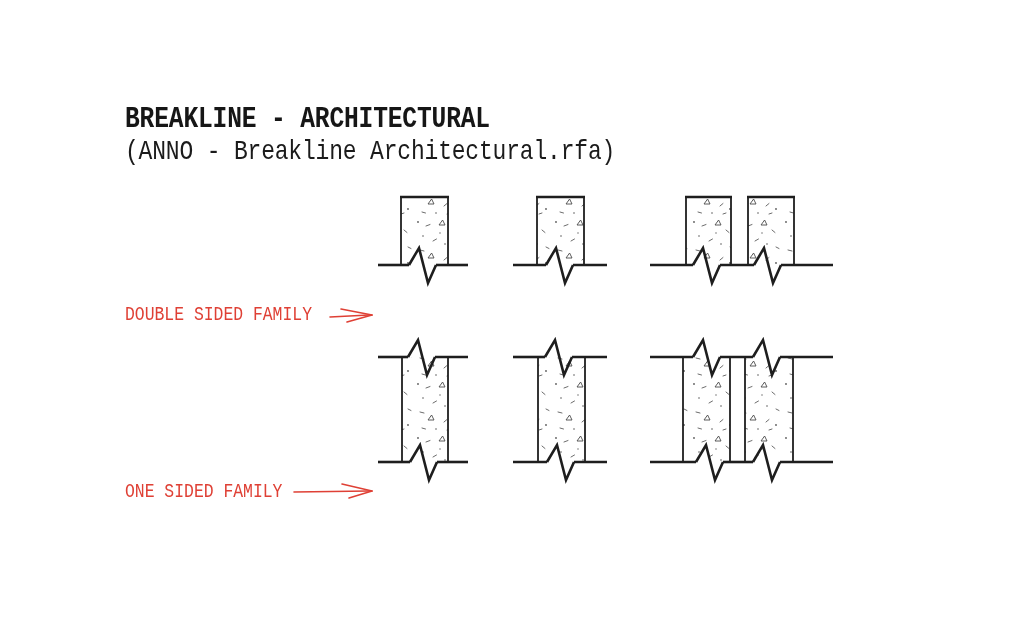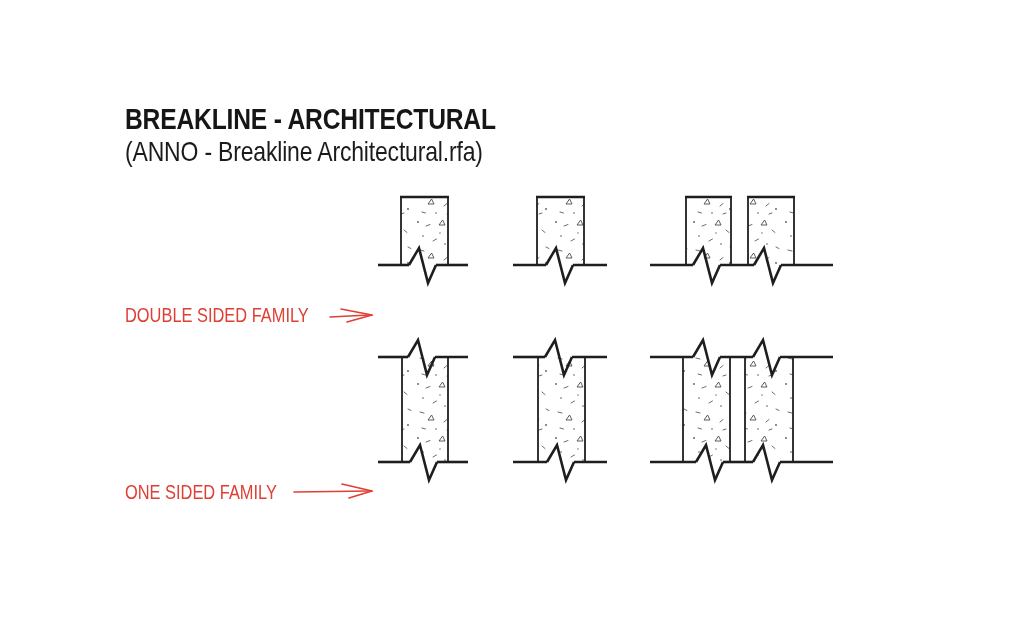--- a/index.html
+++ b/index.html
@@ -1,18 +1,18 @@
 <!DOCTYPE html>
 <html style="--bg: #ffffff; --annotation: #df4035;"><head>
 <meta charset="utf-8">
 <style>
   html,body{margin:0;padding:0;background:#ffffff;}
   #canvas{
     position:relative;width:1024px;height:612px;background:var(--bg,#fff);
-    font-family:Liberation Sans, sans-serif;overflow:hidden;
+    font-family:Liberation Mono, monospace;overflow:hidden;
   }
   .title-block{position:absolute;left:125px;top:102px;transform:scaleX(0.82);transform-origin:left top;white-space:nowrap;}
   .title-heading{font-size:30px;line-height:34px;font-weight:700;color:#161616;letter-spacing:-0.2px;}
   .title-subtitle{font-size:28px;line-height:32px;font-weight:400;color:#1b1b1b;letter-spacing:-0.2px;}
   .anno-label{
     position:absolute;left:125px;transform:scaleX(0.82);transform-origin:left top;
     font-size:20px;line-height:22px;font-weight:400;color:var(--annotation,#df4035);
     white-space:nowrap;letter-spacing:0;
   }
   #label-double{top:304px;}

